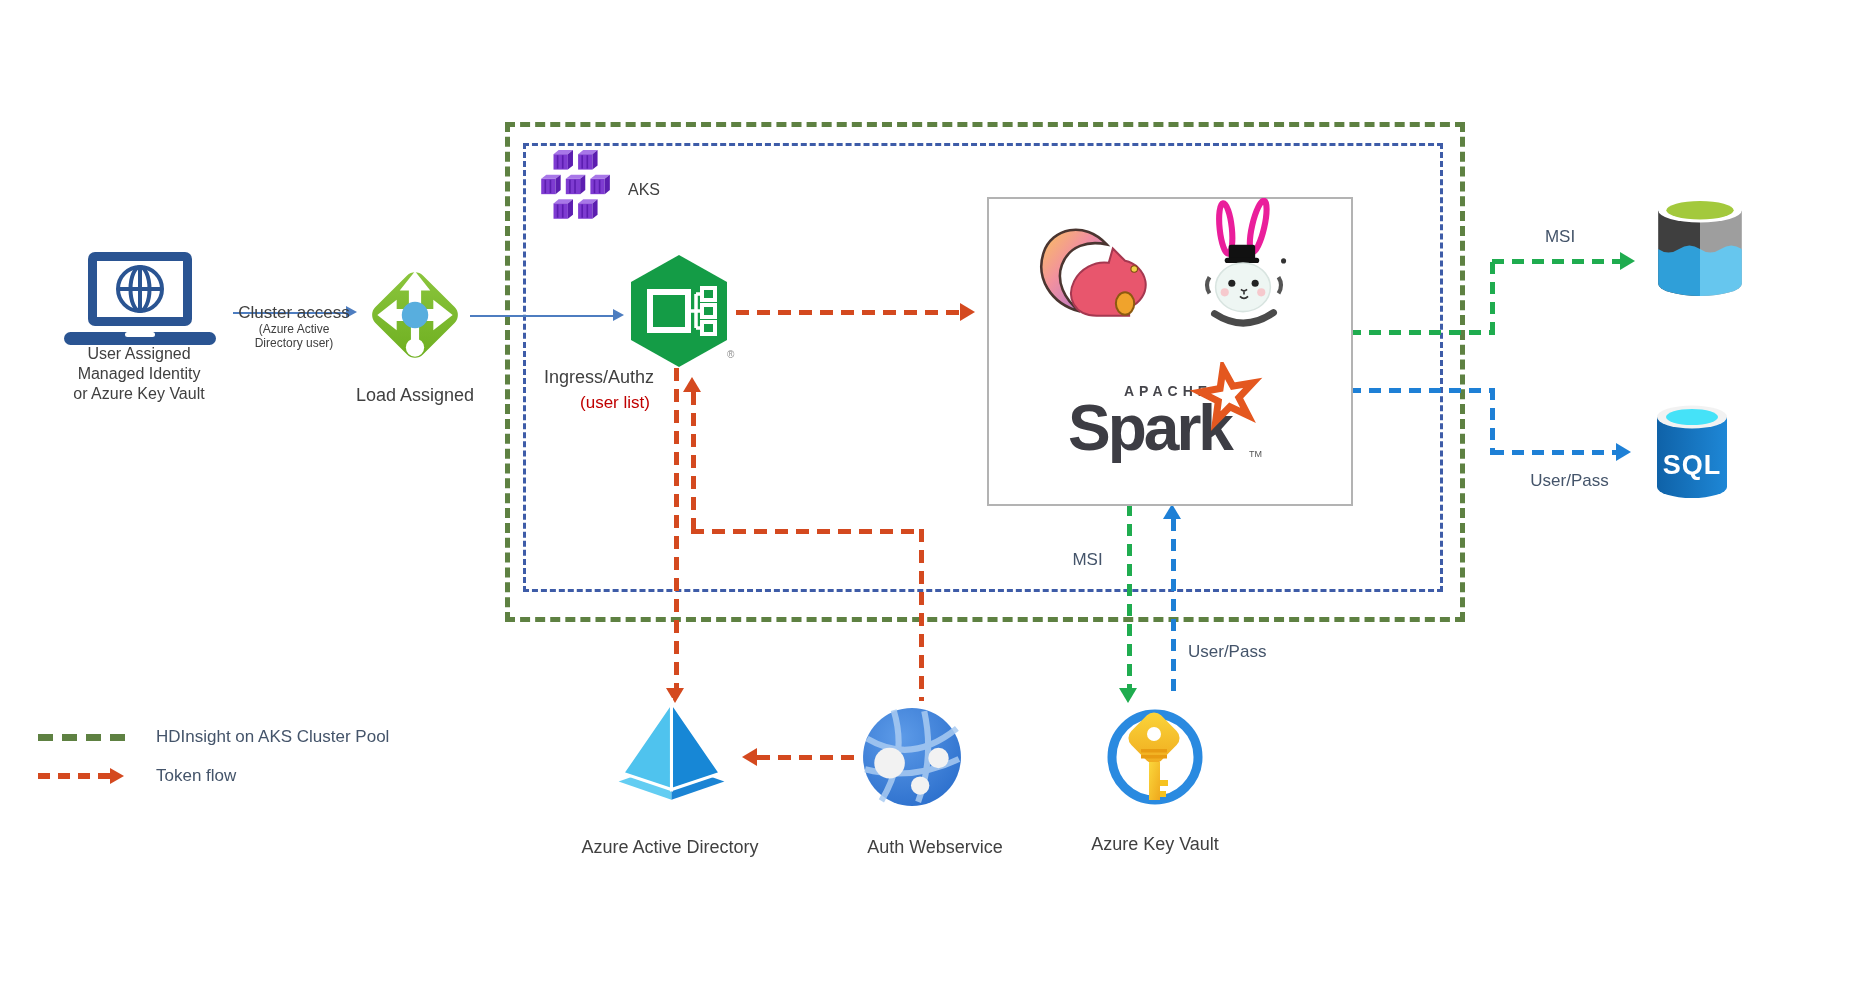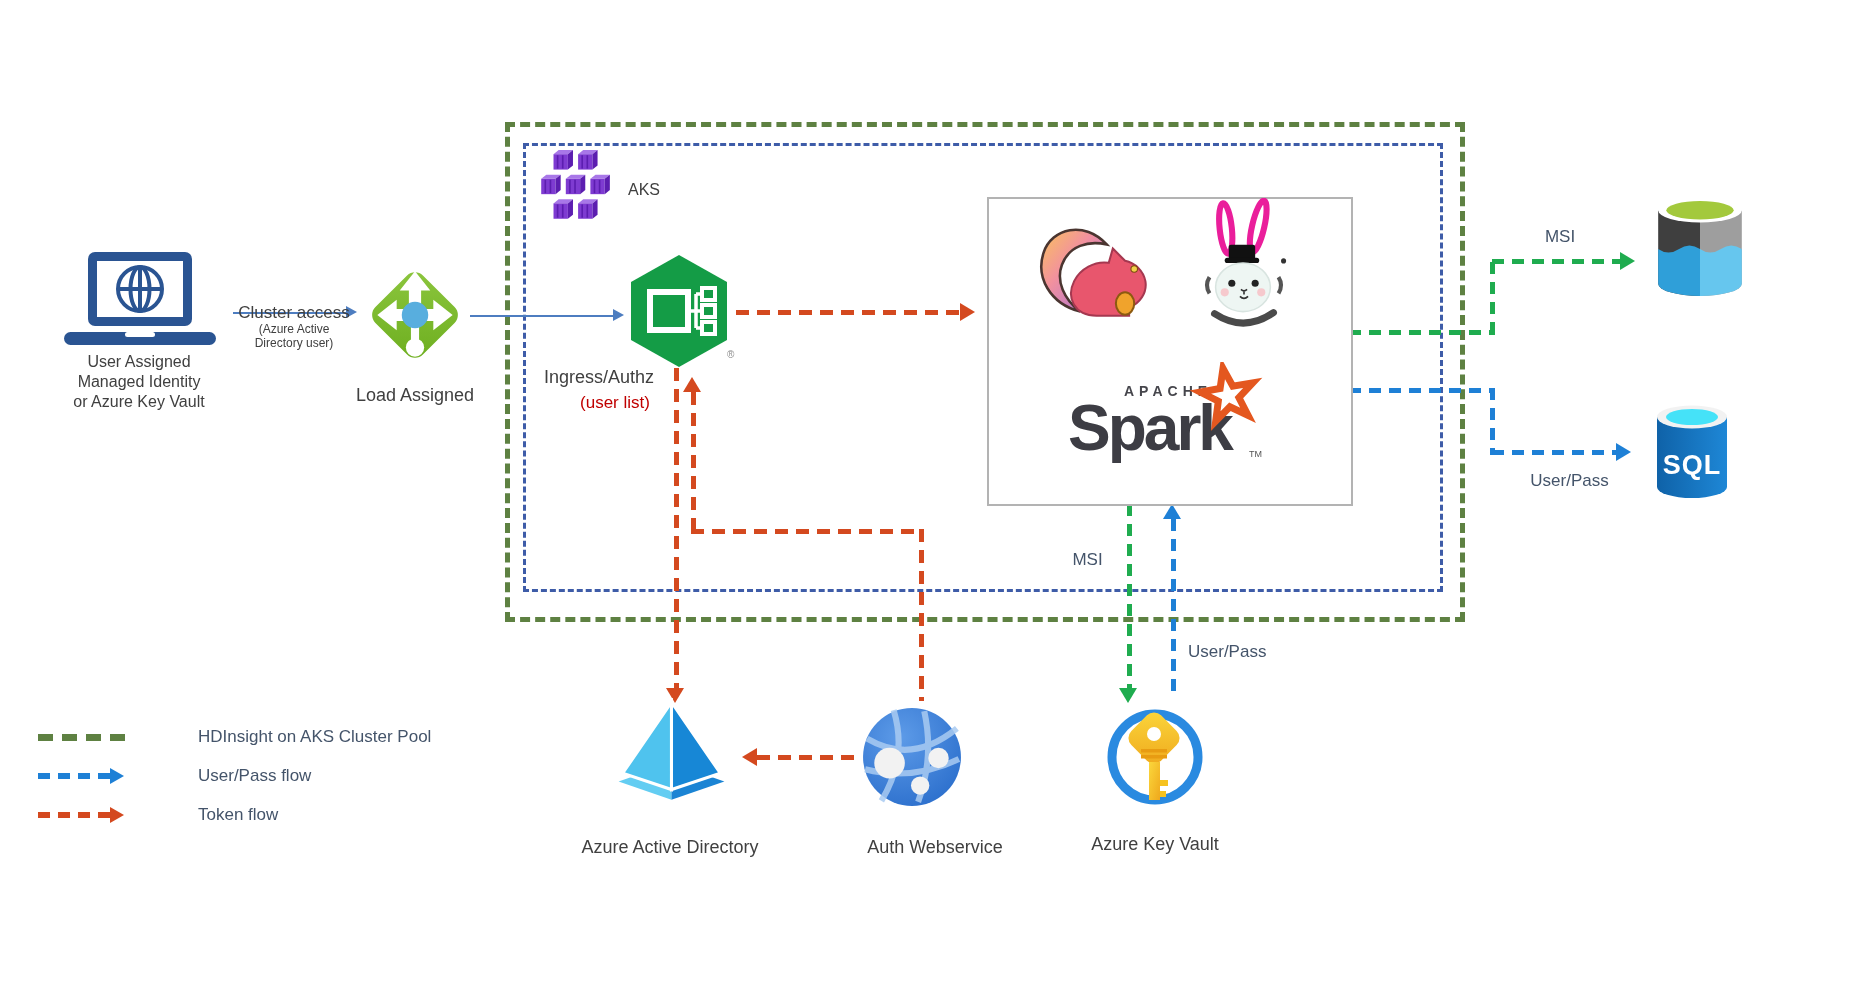--- a/index.html
+++ b/index.html
@@ -23,21 +23,21 @@
   .tok-v{background:repeating-linear-gradient(180deg,var(--token-red,#D4491F) 0 13px,transparent 13px 21px);}
   .msi-h{background:repeating-linear-gradient(90deg,var(--msi-green,#1FAC4F) 0 12px,transparent 12px 20px);}
   .msi-v{background:repeating-linear-gradient(180deg,var(--msi-green,#1FAC4F) 0 12px,transparent 12px 20px);}
   .up-h{background:repeating-linear-gradient(90deg,var(--userpass-blue,#1E80D6) 0 12px,transparent 12px 20px);}
   .up-v{background:repeating-linear-gradient(180deg,var(--userpass-blue,#1E80D6) 0 12px,transparent 12px 20px);}
   .thin{position:absolute;height:2px;background:var(--thin-arrow-blue,#4D7DC0);}
   
   .ah{position:absolute;width:0;height:0;}
   
   .legend{position:absolute;left:38px;top:726px;}
-  .lg-row{display:flex;align-items:center;height:22px;margin-bottom:17px;gap:42px;}
+  .lg-row{display:flex;align-items:center;height:22px;margin-bottom:17px;}
   .lg-sw{position:relative;width:112px;height:22px;flex:0 0 112px;}
   .lg-label{font-size:17px;color:var(--label-slate,#44546A);margin-left:6px;white-space:nowrap;}
 </style>
 </head>
 <body>
 
 <div class="canvas">
 
   <div class="pool-box"></div>
   <div class="cluster-box"></div>
@@ -279,21 +279,21 @@
     <circle cx="50" cy="53" r="43" fill="none" stroke="#2A8AE0" stroke-width="9"></circle>
     <rect x="28" y="13" width="42" height="42" rx="10" transform="rotate(45 49 34)" fill="url(#gold)"></rect>
     <circle cx="49" cy="30" r="7" fill="#fff"></circle>
     <rect x="36" y="45" width="26" height="3.5" fill="#E89C12"></rect>
     <rect x="36" y="51" width="26" height="3.5" fill="#E89C12"></rect>
     <rect x="44" y="58" width="11" height="38" fill="url(#gold)"></rect>
     <rect x="55" y="76" width="8" height="6" fill="#F6C21F"></rect>
     <rect x="55" y="87" width="6" height="6" fill="#F6C21F"></rect>
   </svg>
 
-  <div class="lbl t16" style="left:39px;top:352px;width:200px;">
+  <div class="lbl t16" style="left:39px;top:344px;width:200px;">
     <div>User Assigned</div>
     <div>Managed Identity</div>
     <div>or Azure Key Vault</div>
   </div>
 
   <div class="lbl t17" style="left:224px;top:290px;width:140px;margin-top:12px;">Cluster access</div>
   <div class="lbl t11" style="left:234px;top:322px;width:120px;line-height:14px;">
     <div>(Azure Active</div>
     <div>Directory user)</div>
   </div>
@@ -316,27 +316,20 @@
 
   <div class="legend">
     <div class="lg-row">
       <span class="lg-sw">
         <span class="abs" style="left:0;top:8px;width:88px;height:7px;background:repeating-linear-gradient(90deg,var(--cluster-pool-green,#5E8142) 0 15px,transparent 15px 24px);"></span>
       </span>
       <span class="lg-label">HDInsight on AKS Cluster Pool</span>
     </div>
     <div class="lg-row">
       <span class="lg-sw">
-        <span class="abs" style="left:0;top:8px;width:72px;height:6px;background:repeating-linear-gradient(90deg,var(--userpass-blue,#1E80D6) 0 12px,transparent 12px 20px);"></span>
-        <span class="ah" style="left:72px;top:3px;border-top:8px solid transparent;border-bottom:8px solid transparent;border-left:14px solid var(--userpass-blue,#1E80D6);"></span>
-      </span>
-      <span class="lg-label">User/Pass flow</span>
-    </div>
-    <div class="lg-row">
-      <span class="lg-sw">
         <span class="abs" style="left:0;top:8px;width:72px;height:6px;background:repeating-linear-gradient(90deg,var(--token-red,#D4491F) 0 12px,transparent 12px 20px);"></span>
         <span class="ah" style="left:72px;top:3px;border-top:8px solid transparent;border-bottom:8px solid transparent;border-left:14px solid var(--token-red,#D4491F);"></span>
       </span>
       <span class="lg-label">Token flow</span>
     </div>
   </div>
 
 </div>
 
 </body></html>

